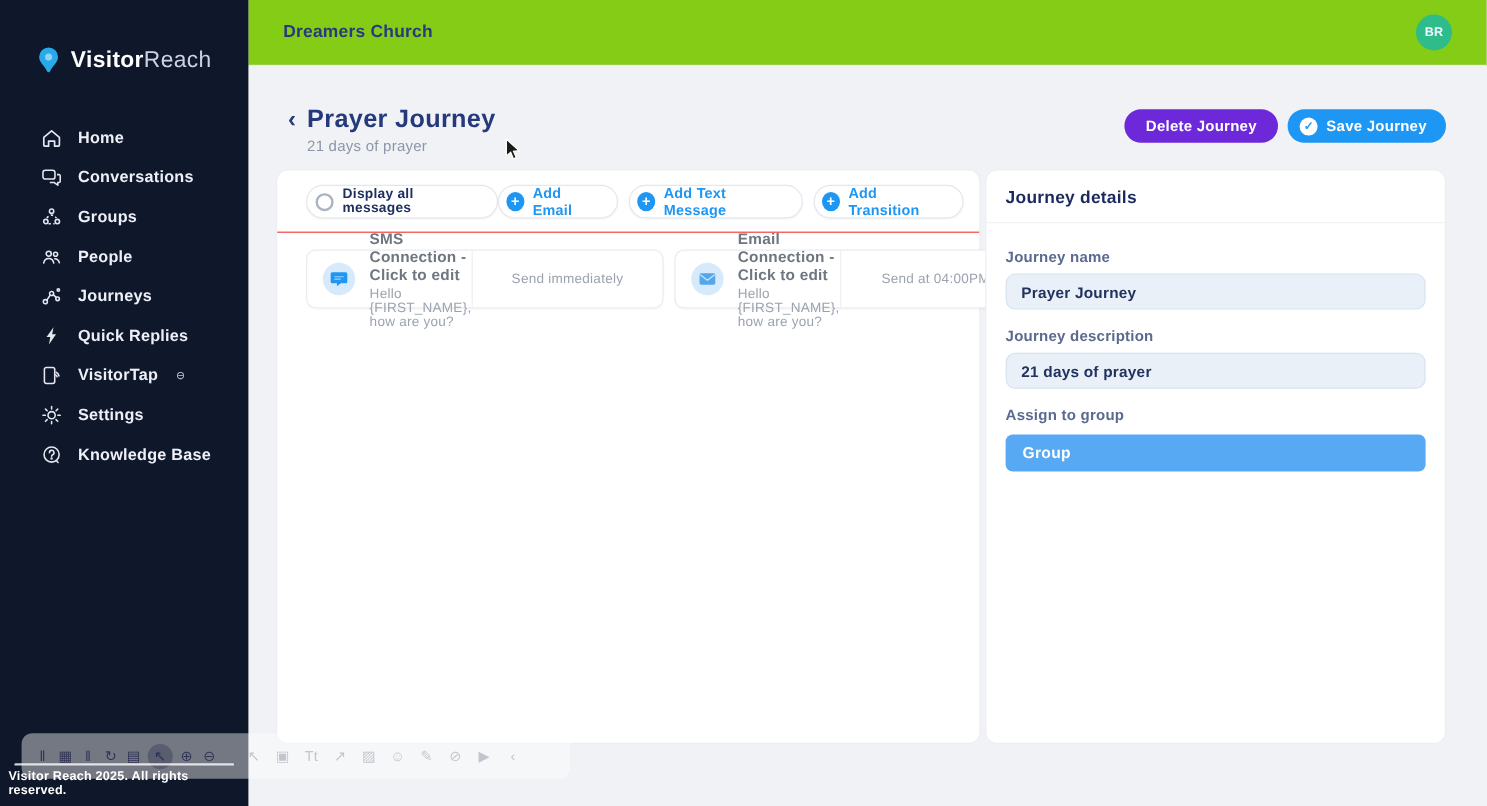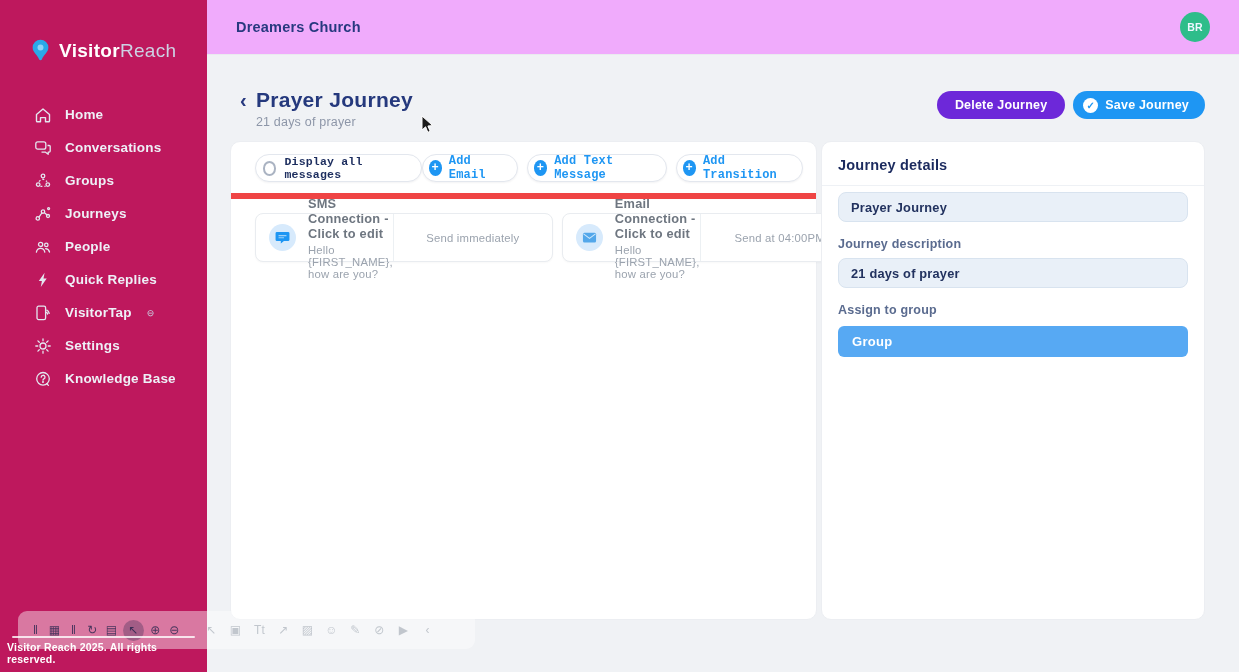--- a/index.html
+++ b/index.html
@@ -4,49 +4,49 @@
 <style>
   html,body{margin:0;padding:0;}
   body{
     width:1239px;height:672px;overflow:hidden;position:relative;
     background:#f0f2f5;
     font-family:"Liberation Sans", sans-serif;
     letter-spacing:.2px;
     -webkit-font-smoothing:antialiased;
   }
   
-  .sidebar{position:absolute;left:0;top:0;width:207px;height:672px;background:#be185d;color:#e9ebf4;z-index:2;}
+  .sidebar{position:absolute;left:0;top:0;width:207px;height:672px;background:#0f172a;color:#e9ebf4;z-index:2;}
   .logo{display:flex;align-items:center;gap:8px;padding:38px 0 0 30px;}
   .logo .brand{font-size:19px;letter-spacing:.3px;}
   .logo .brand b{font-weight:800;color:#ffffff;}
   .logo .brand span{font-weight:300;color:#cdd2e4;}
   .nav{margin-top:34px;}
   .nav-item{display:flex;align-items:center;gap:13px;height:33px;padding-left:34px;cursor:pointer;}
   .nav-item .ico{width:18px;height:18px;display:flex;align-items:center;justify-content:center;flex:0 0 18px;}
   .nav-item .lbl{font-size:13.5px;font-weight:600;color:#eef0f7;}
   .nav-item sup{font-size:9px;color:#c9cfe1;margin-left:2px;}
   .sidebar-footer{position:absolute;left:7px;bottom:7px;font-size:10.5px;font-weight:700;color:#ffffff;letter-spacing:.2px;}
   
-  .topbar{position:absolute;left:207px;top:0;width:1032px;height:55px;background:#f0abfc;border-bottom:1px solid #e9ebef;box-sizing:border-box;display:flex;align-items:center;justify-content:space-between;padding:0 29px;z-index:1;}
+  .topbar{position:absolute;left:207px;top:0;width:1032px;height:55px;background:#84cc16;border-bottom:1px solid #e9ebef;box-sizing:border-box;display:flex;align-items:center;justify-content:space-between;padding:0 29px;z-index:1;}
   .church{font-size:14.5px;font-weight:700;color:#27397f;}
   .avatar{width:30px;height:30px;border-radius:50%;background:#2ebd8a;color:#eef7ff;font-size:10.5px;font-weight:700;display:flex;align-items:center;justify-content:center;cursor:pointer;}
   
   .page-header{position:absolute;left:240px;top:88px;width:965px;display:flex;justify-content:space-between;align-items:flex-start;}
   .ph-left{display:flex;gap:9px;}
   .back{font-size:20px;line-height:20px;font-weight:700;color:#27397f;cursor:pointer;margin-top:2px;}
   .title{font-size:21px;font-weight:800;color:#25397d;line-height:24px;letter-spacing:.3px;}
   .subtitle{font-size:12.5px;color:#8d96a8;margin-top:3px;}
   .ph-buttons{display:flex;gap:8px;margin-top:3px;}
   .btn{display:inline-flex;align-items:center;justify-content:center;height:28px;border-radius:15px;font-size:12.5px;font-weight:700;color:#fff;cursor:pointer;border:none;padding:0 18px;letter-spacing:.2px;}
   .btn-danger{background:#6d28d9;}
   .btn-primary{background:#1e96f3;gap:7px;padding:0 16px 0 10px;}
   .check-circle{width:15px;height:15px;border-radius:50%;background:#ffffff;color:#1e96f3;font-size:10px;font-weight:800;display:flex;align-items:center;justify-content:center;}
   
   .left-panel{position:absolute;left:230px;top:141px;width:587px;height:479px;background:#ffffff;border:1px solid #eceef2;border-radius:10px;box-sizing:border-box;}
-  .canvas-toolbar{display:flex;align-items:center;justify-content:space-between;padding:12px 13px 11px 24px;border-bottom:6px solid #ef4444;font-family:Liberation Mono, monospace;}
+  .canvas-toolbar{display:flex;align-items:center;justify-content:space-between;padding:12px 13px 11px 24px;border-bottom:1px solid #ef4444;}
   .pill{display:inline-flex;align-items:center;height:28px;border:1px solid #e3e7ee;border-radius:15px;background:#fff;box-sizing:border-box;cursor:pointer;}
   .display-pill{gap:8px;padding:0 14px 0 7px;box-shadow:0 1px 2px rgba(16,24,40,.05);}
   .radio{width:15px;height:15px;border-radius:50%;border:2px solid #aab3c2;box-sizing:border-box;background:#fff;}
   .display-pill .lbl{font-size:11.5px;font-weight:700;color:#1c2d5e;}
   .add-group{display:flex;gap:9px;}
   .add-btn{gap:7px;padding:0 13px 0 6px;box-shadow:0 1px 2px rgba(16,24,40,.05);}
   .plus-circle{width:16px;height:16px;border-radius:50%;background:#1e96f3;color:#fff;font-size:12px;font-weight:700;display:flex;align-items:center;justify-content:center;line-height:1;}
   .add-btn .lbl{font-size:12px;font-weight:700;color:#1e96f3;}
   .cards{display:flex;gap:9px;padding:14px 12px 0 24px;}
   .msg-card{height:47px;border:1px solid #e9ecf0;border-radius:8px;background:#fff;display:flex;align-items:center;box-shadow:0 1px 2px rgba(16,24,40,.03);cursor:pointer;}
@@ -114,38 +114,38 @@
             <circle cx="4.2" cy="12.6" r="1.8"></circle>
             <circle cx="13.8" cy="12.6" r="1.8"></circle>
             <path stroke-dasharray="2 2" d="M5 9.7A6.4 6.4 0 0 1 9 7.2a6.4 6.4 0 0 1 4 2.5M6.4 14.4h5.2"></path>
           </svg>
         </span>
       <span class="lbl">Groups</span>
     </div>
     <div class="nav-item">
       <span class="ico">
           <svg width="18" height="18" viewBox="0 0 18 18" fill="none" stroke="#e4e7f0" stroke-width="1.3" stroke-linecap="round">
+            <circle cx="6.6" cy="6.4" r="2.1"></circle>
+            <circle cx="12.3" cy="6.9" r="1.7"></circle>
+            <path d="M2.4 14.2c.5-2.6 2.1-3.8 4.2-3.8s3.7 1.2 4.2 3.8M11.6 10.7c1.9.1 3.3 1.1 3.9 3.3"></path>
+          </svg>
+        </span>
+      <span class="lbl">People</span>
+    </div>
+    <div class="nav-item">
+      <span class="ico">
+          <svg width="18" height="18" viewBox="0 0 18 18" fill="none" stroke="#e4e7f0" stroke-width="1.3" stroke-linecap="round">
             <circle cx="3.8" cy="13.4" r="1.7"></circle>
             <circle cx="9" cy="6.6" r="1.7"></circle>
             <circle cx="14" cy="11" r="1.5"></circle>
             <circle cx="14.6" cy="3.6" r="1"></circle>
             <path d="M5 12.1 7.8 8M10.5 7.7l2.3 2.1"></path>
           </svg>
         </span>
       <span class="lbl">Journeys</span>
-    </div>
-    <div class="nav-item">
-      <span class="ico">
-          <svg width="18" height="18" viewBox="0 0 18 18" fill="none" stroke="#e4e7f0" stroke-width="1.3" stroke-linecap="round">
-            <circle cx="6.6" cy="6.4" r="2.1"></circle>
-            <circle cx="12.3" cy="6.9" r="1.7"></circle>
-            <path d="M2.4 14.2c.5-2.6 2.1-3.8 4.2-3.8s3.7 1.2 4.2 3.8M11.6 10.7c1.9.1 3.3 1.1 3.9 3.3"></path>
-          </svg>
-        </span>
-      <span class="lbl">People</span>
     </div>
     <div class="nav-item">
       <span class="ico">
           <svg width="18" height="18" viewBox="0 0 18 18">
             <path fill="#e4e7f0" d="M10.6 1.8 4.8 9.9h3.1L6.8 16l5.9-8.4H9.5z"></path>
           </svg>
         </span>
       <span class="lbl">Quick Replies</span>
     </div>
     <div class="nav-item">
@@ -253,20 +253,21 @@
         <div class="msg-preview">Hello {FIRST_NAME}, how are you?</div>
       </div>
       <div class="msg-schedule">Send at 04:00PM</div>
     </div>
   </div>
 </section>
 
 <section class="right-panel">
   <div class="rp-header">Journey details</div>
   <div class="rp-body">
+    <div class="field-label">Journey name</div>
     <input class="field-input" type="text" value="Prayer Journey" style="">
     <div class="field-label">Journey description</div>
     <input class="field-input" type="text" value="21 days of prayer" style="">
     <div class="field-label">Assign to group</div>
     <button class="group-btn">Group</button>
   </div>
 </section>
 
 <div class="recorder">
   <div class="rec-group rec-dark">

